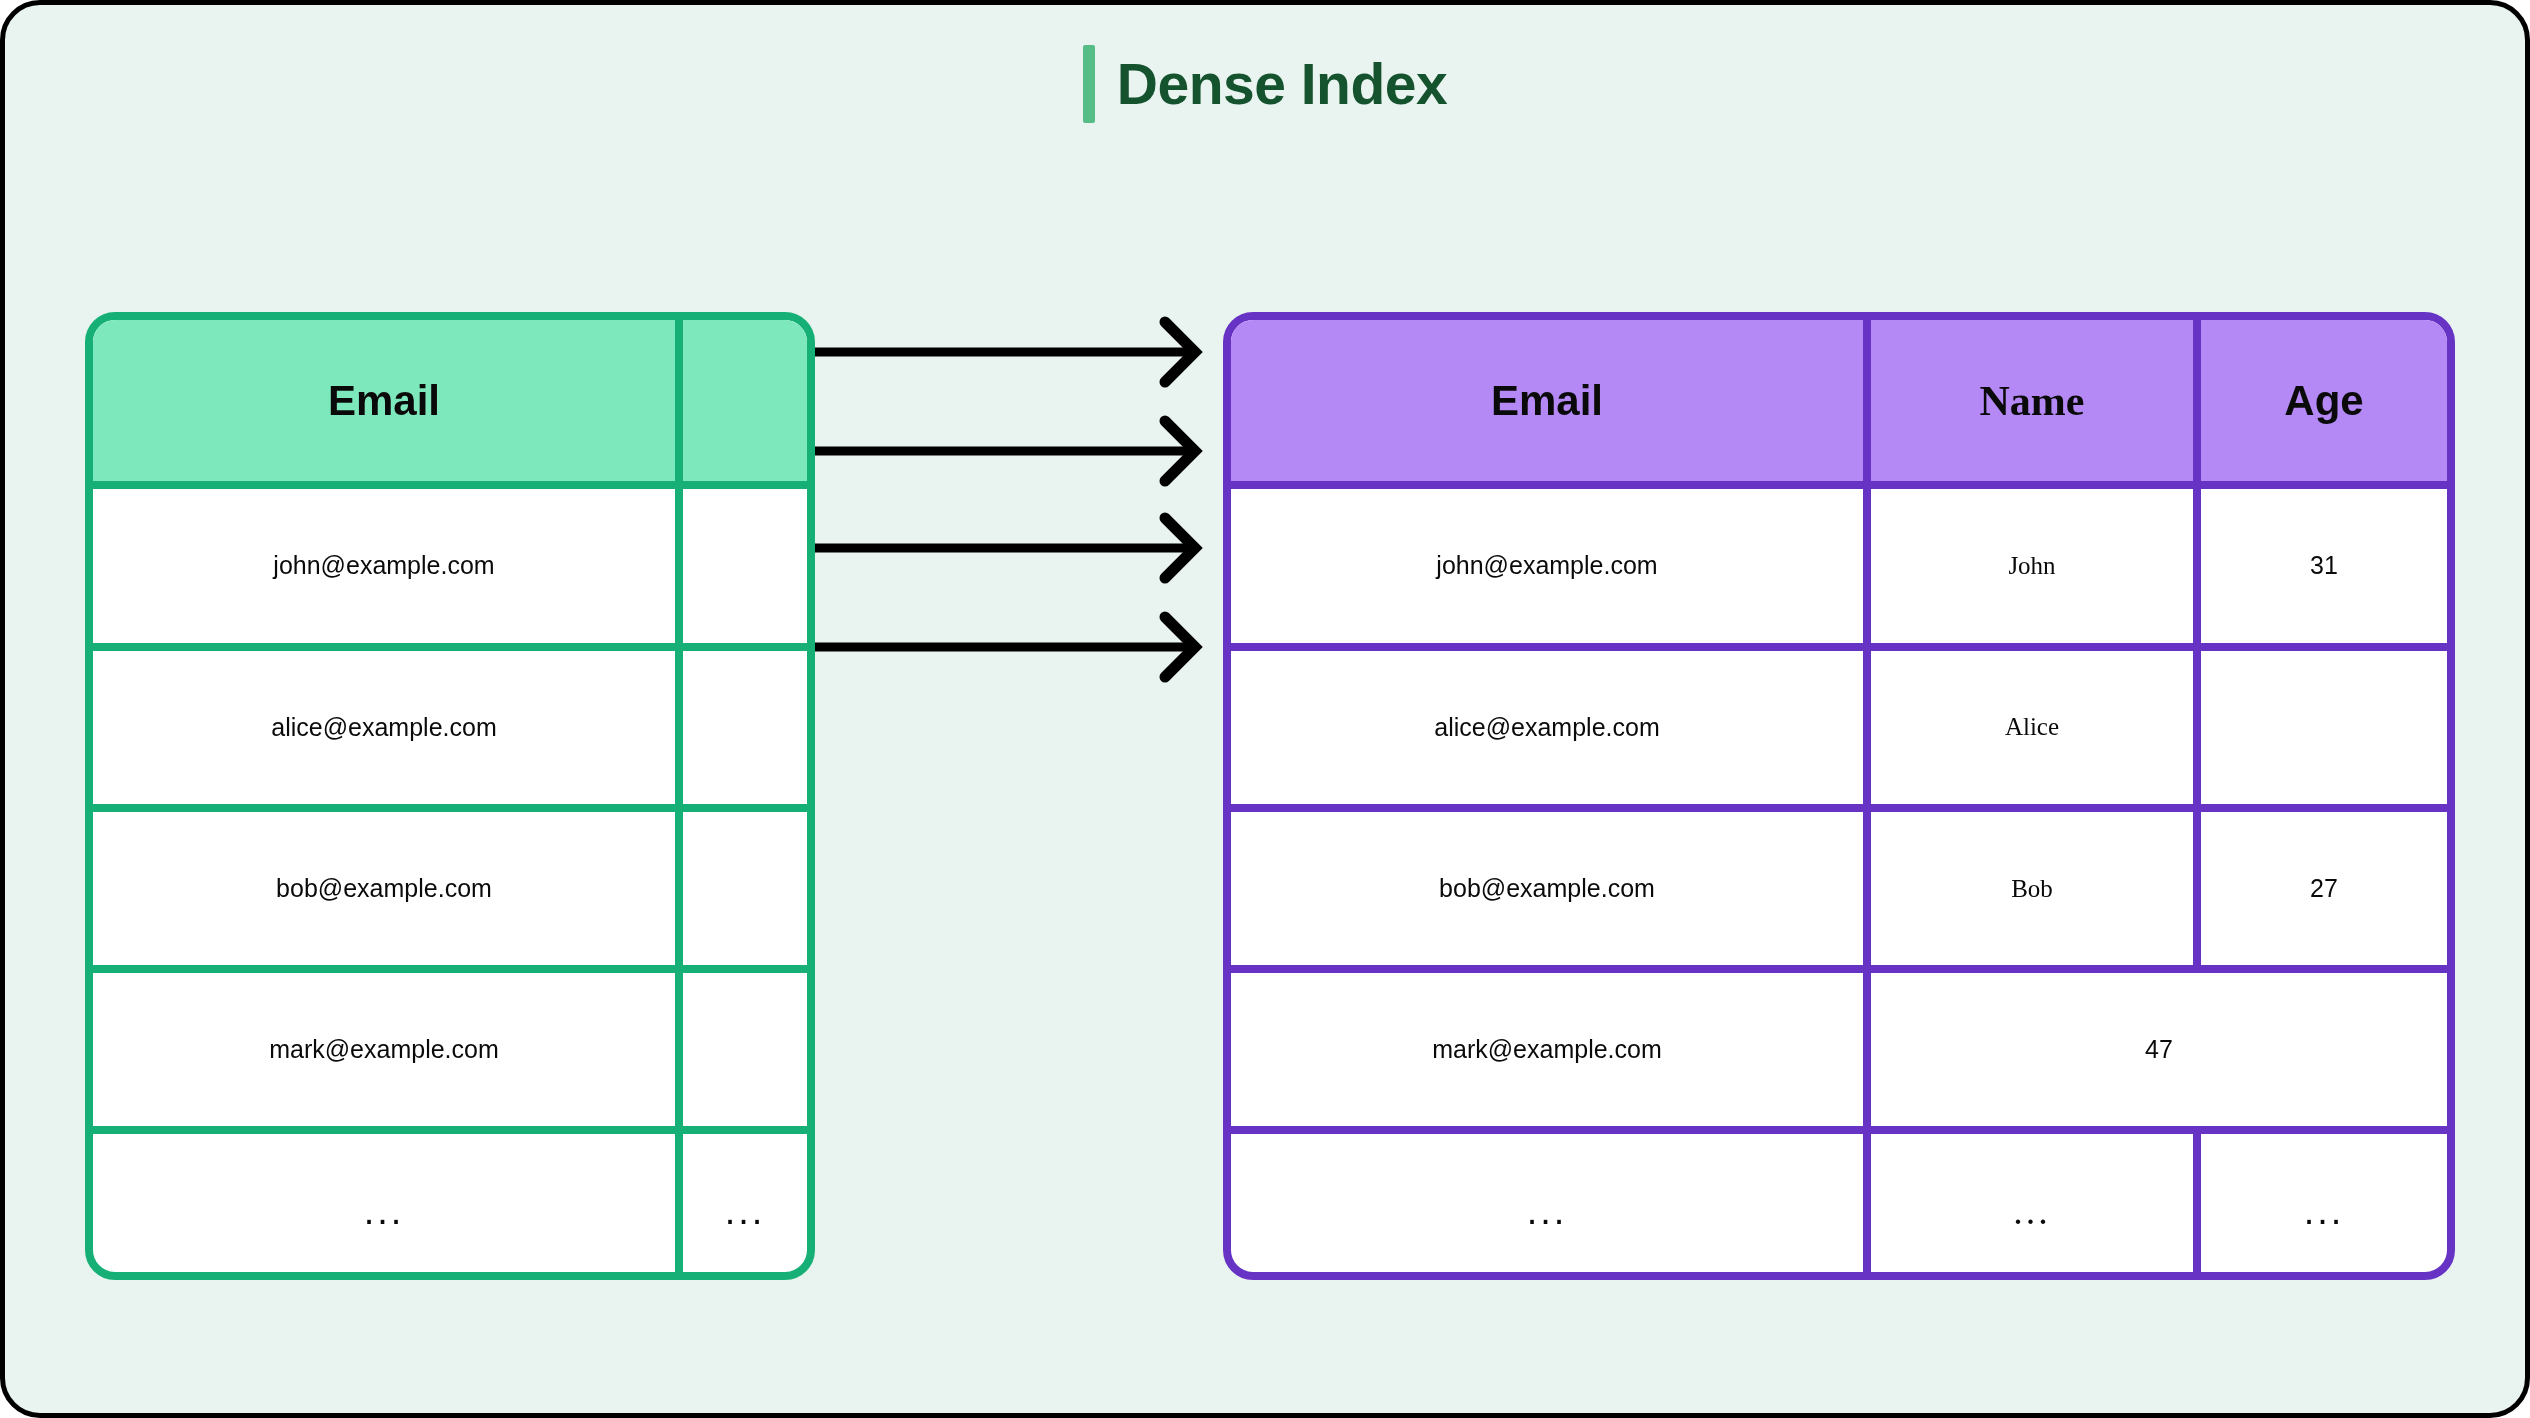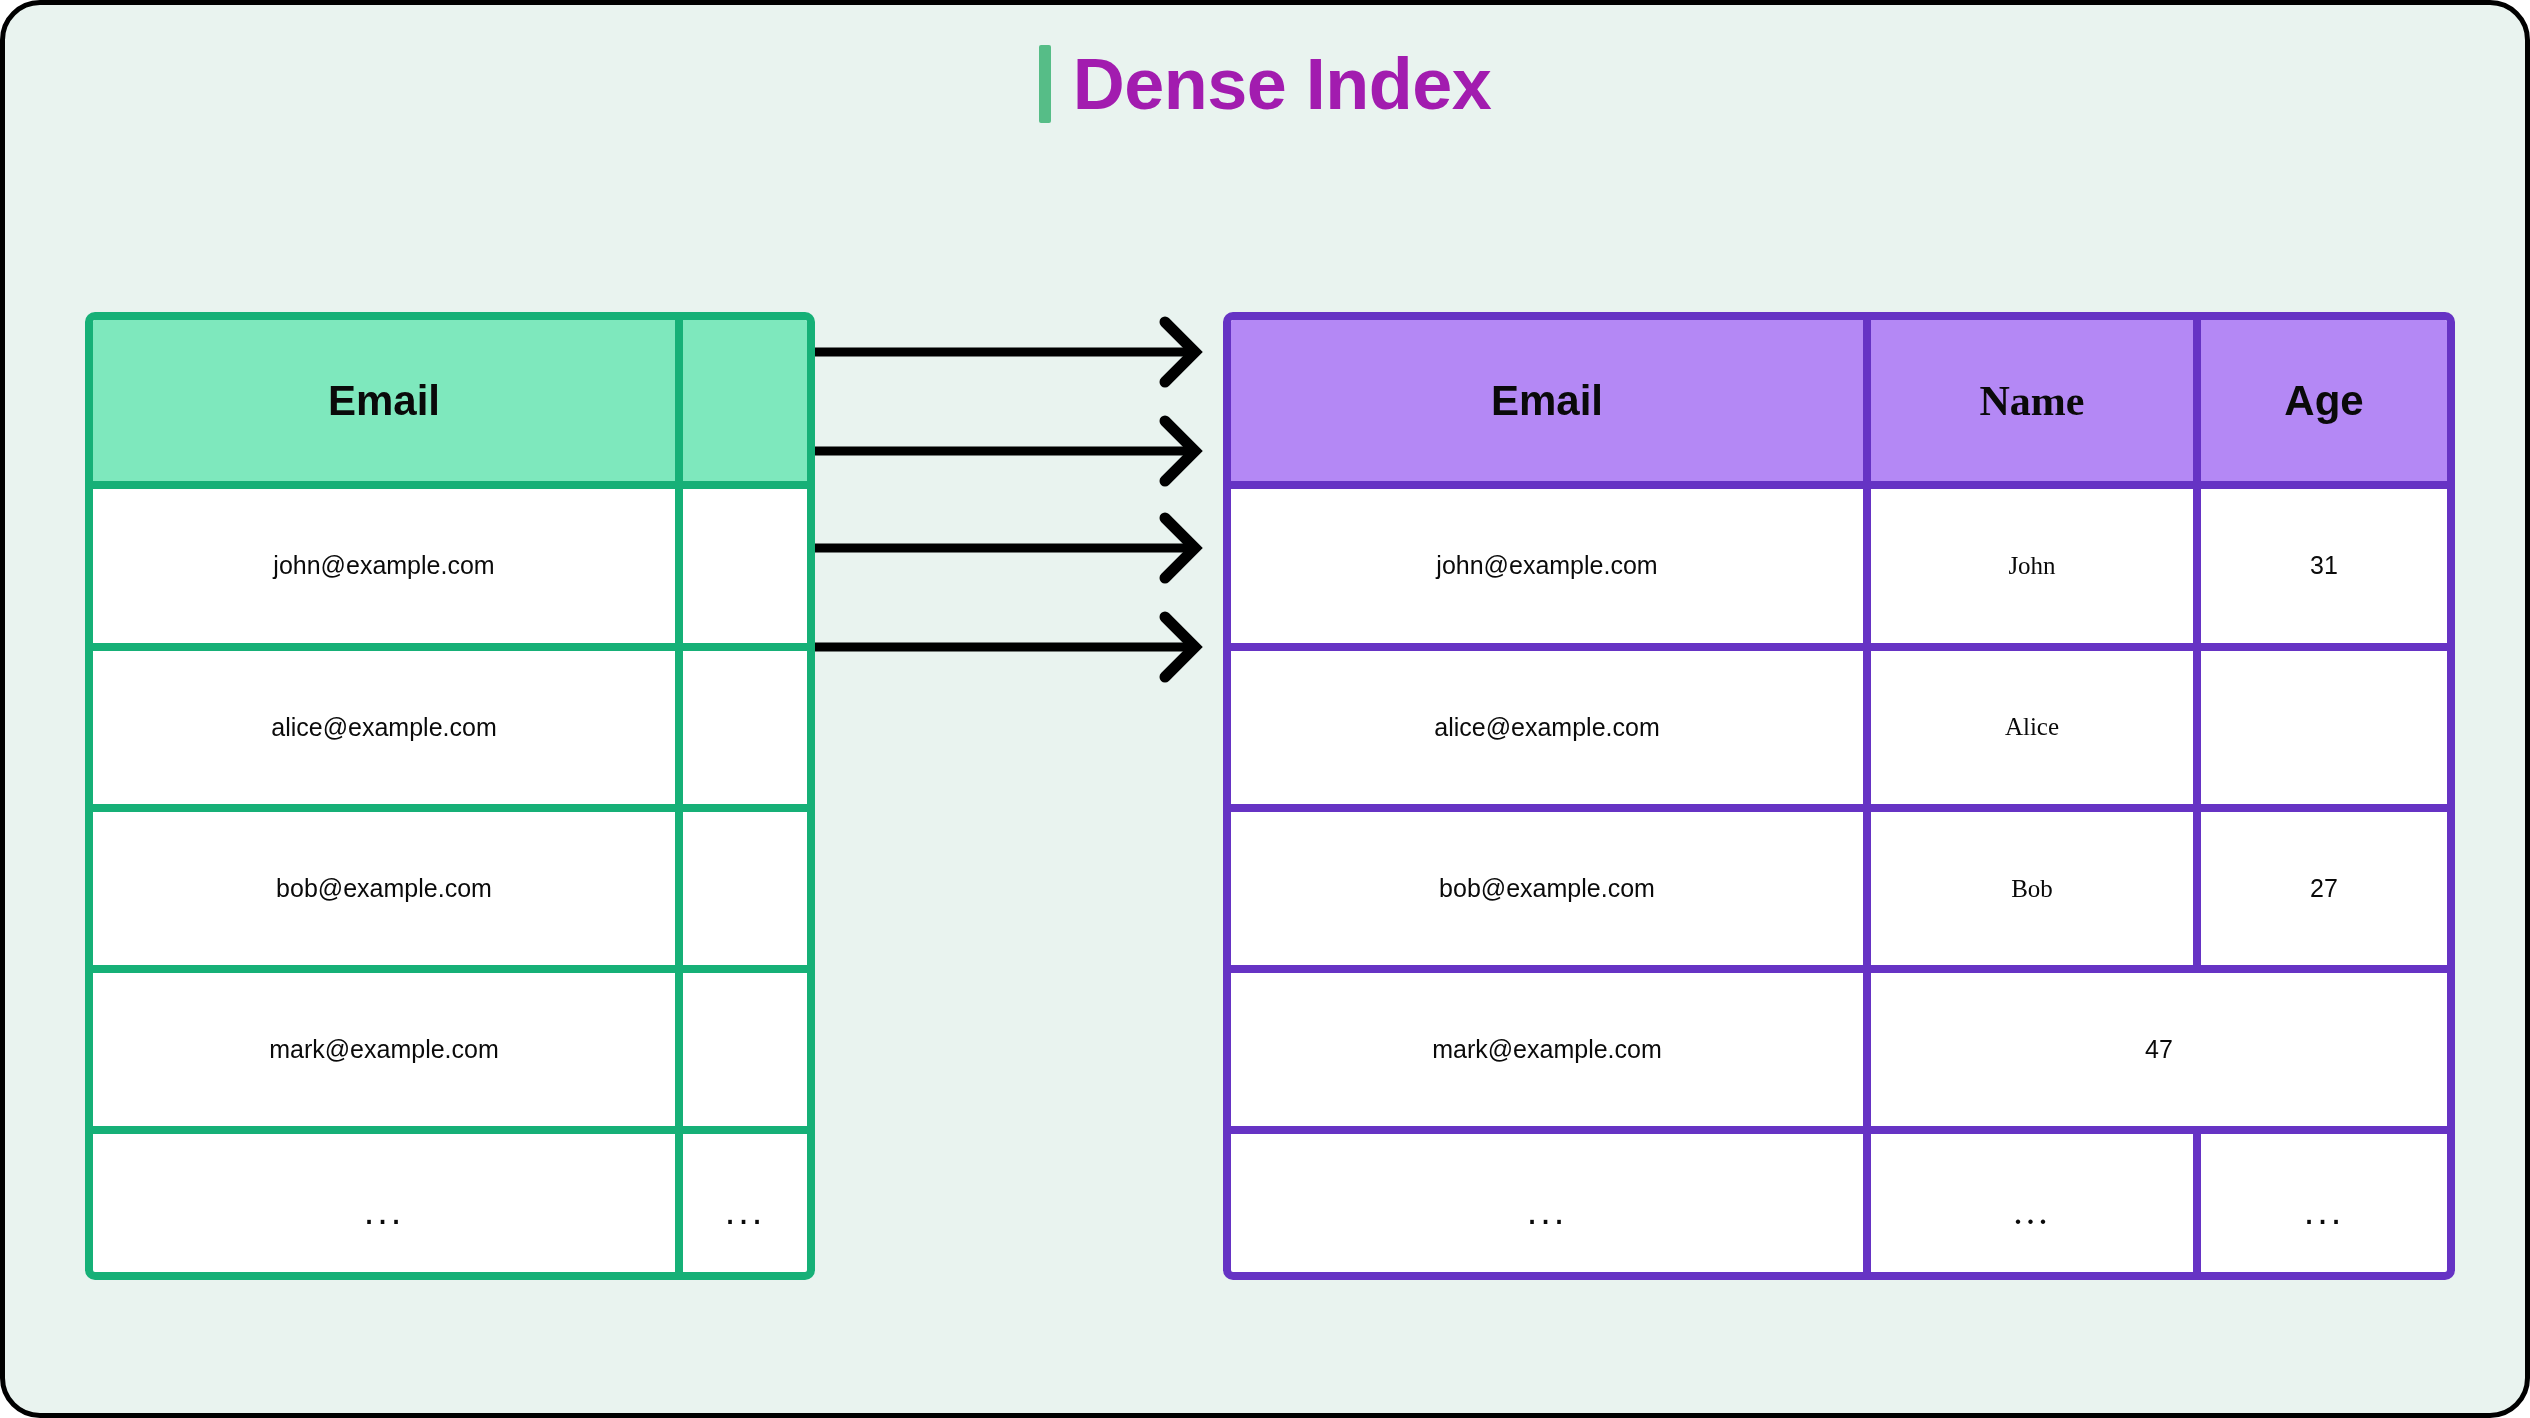--- a/index.html
+++ b/index.html
@@ -33,32 +33,32 @@
     justify-content: center;
     gap: 22px;
   }
   .title-bar {
     width: 12px;
     height: 78px;
     background: #56bd87;
     border-radius: 2px;
   }
   .title-text {
-    font-size: 72px;
+    font-size: 57px;
     font-weight: bold;
-    color: #a21caf;
+    color: #14532d;
     letter-spacing: -0.5px;
     line-height: 1;
   }
 
   
   .tbl {
     position: absolute;
     box-sizing: border-box;
-    border-radius: 10px;
+    border-radius: 30px;
     overflow: hidden;
     background: #ffffff;
   }
   .tbl-row {
     display: flex;
     box-sizing: border-box;
   }
   .cell {
     box-sizing: border-box;
     display: flex;

